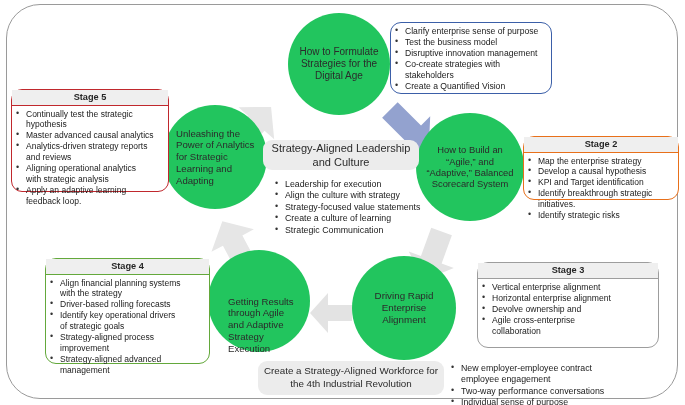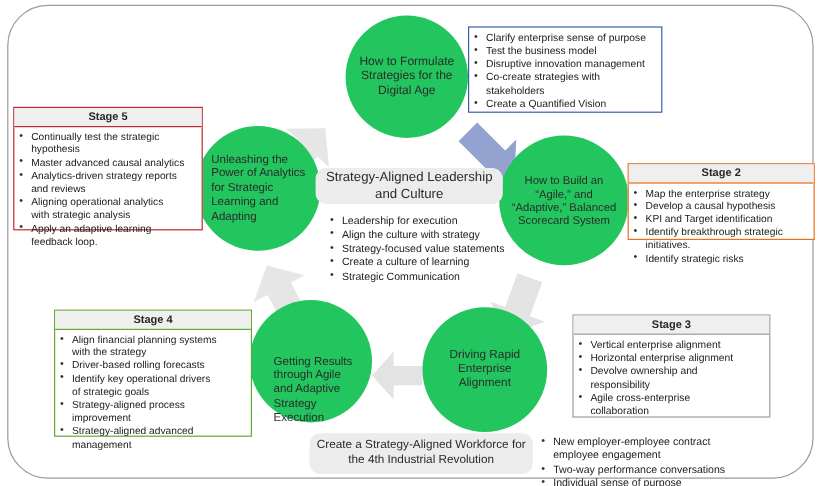--- a/index.html
+++ b/index.html
@@ -24,21 +24,21 @@
         display:flex;align-items:center;justify-content:center;}
 
   
   ul.bl{margin:0;padding:0;list-style:none;}
   ul.bl li{position:relative;padding-left:11px;margin:0 0 0.5px 0;line-height:1.24;}
   ul.bl li:before{content:"•";position:absolute;left:1px;top:-1px;font-size:9px;color:#333;}
   ul.bl li.cont{padding-left:11px;}
   ul.bl li.cont:before{content:"";}
 
   
-  .stagebox{position:absolute;box-sizing:border-box;background:#ffffff;}
+  .stagebox{position:absolute;box-sizing:border-box;background:#ffffff;border-radius:11px;}
   .stagehdr{background:#efefef;text-align:center;font-weight:bold;
             color:#262626;padding:2px 0 2.5px 0;}
   .stagebody{padding:3px 4px 3px 3px;}
   .stagebox ul.bl li{line-height:1.23;}
 
   .b-blue{border:1.4px solid #3b5fa8;}
   .b-orange{border:1.4px solid #e8701a;}
   .b-gray{border:1.2px solid #9d9d9d;}
   .b-green{border:1.4px solid #63a83b;}
   .b-red{border:1.4px solid #c0282d;}
@@ -154,28 +154,27 @@
           <li>Map the  enterprise strategy</li>
           <li>Develop a causal hypothesis</li>
           <li>KPI and Target identification</li>
           <li>Identify breakthrough strategic</li>
           <li class="cont">initiatives.</li>
           <li>Identify strategic risks</li>
         </ul>
     </div>
   </div>
 
-  <div class="stagebox b-gray" style="left:477px;top:262px;width:165px;height:86px;">
+  <div class="stagebox b-gray" style="left:477px;top:262px;width:182px;height:86px;">
     <div class="stagehdr hdr-gray" style="font-size:9.2px;">Stage 3</div>
     <div class="stagebody" style="font-size:8.6px;">
       <ul class="bl">
           <li>Vertical enterprise alignment</li>
           <li>Horizontal enterprise alignment</li>
           <li>Devolve ownership and</li>
-          <li class="cont">responsibility</li>
           <li>Agile cross-enterprise</li>
           <li class="cont">collaboration</li>
         </ul>
     </div>
   </div>
 
   <div class="stagebox b-green" style="left:45px;top:258px;width:165px;height:106px;">
     <div class="stagehdr hdr-green" style="font-size:9.2px;">Stage 4</div>
     <div class="stagebody" style="font-size:8.5px;">
       <ul class="bl">

